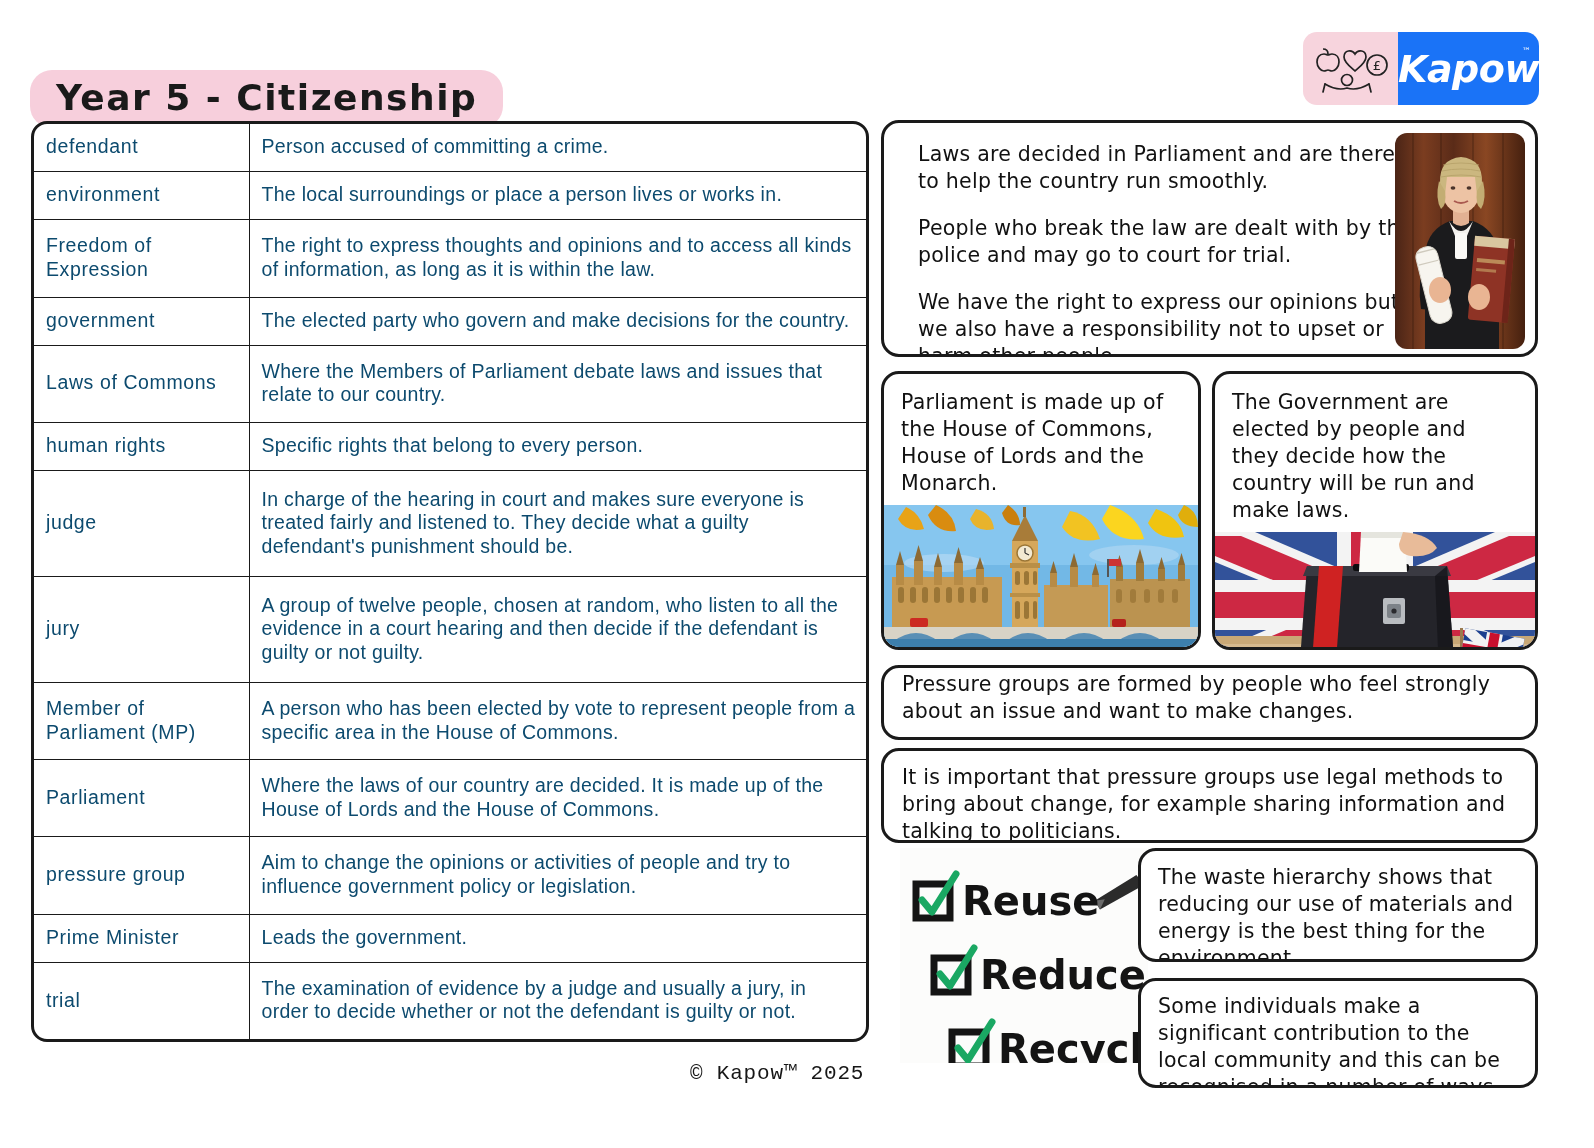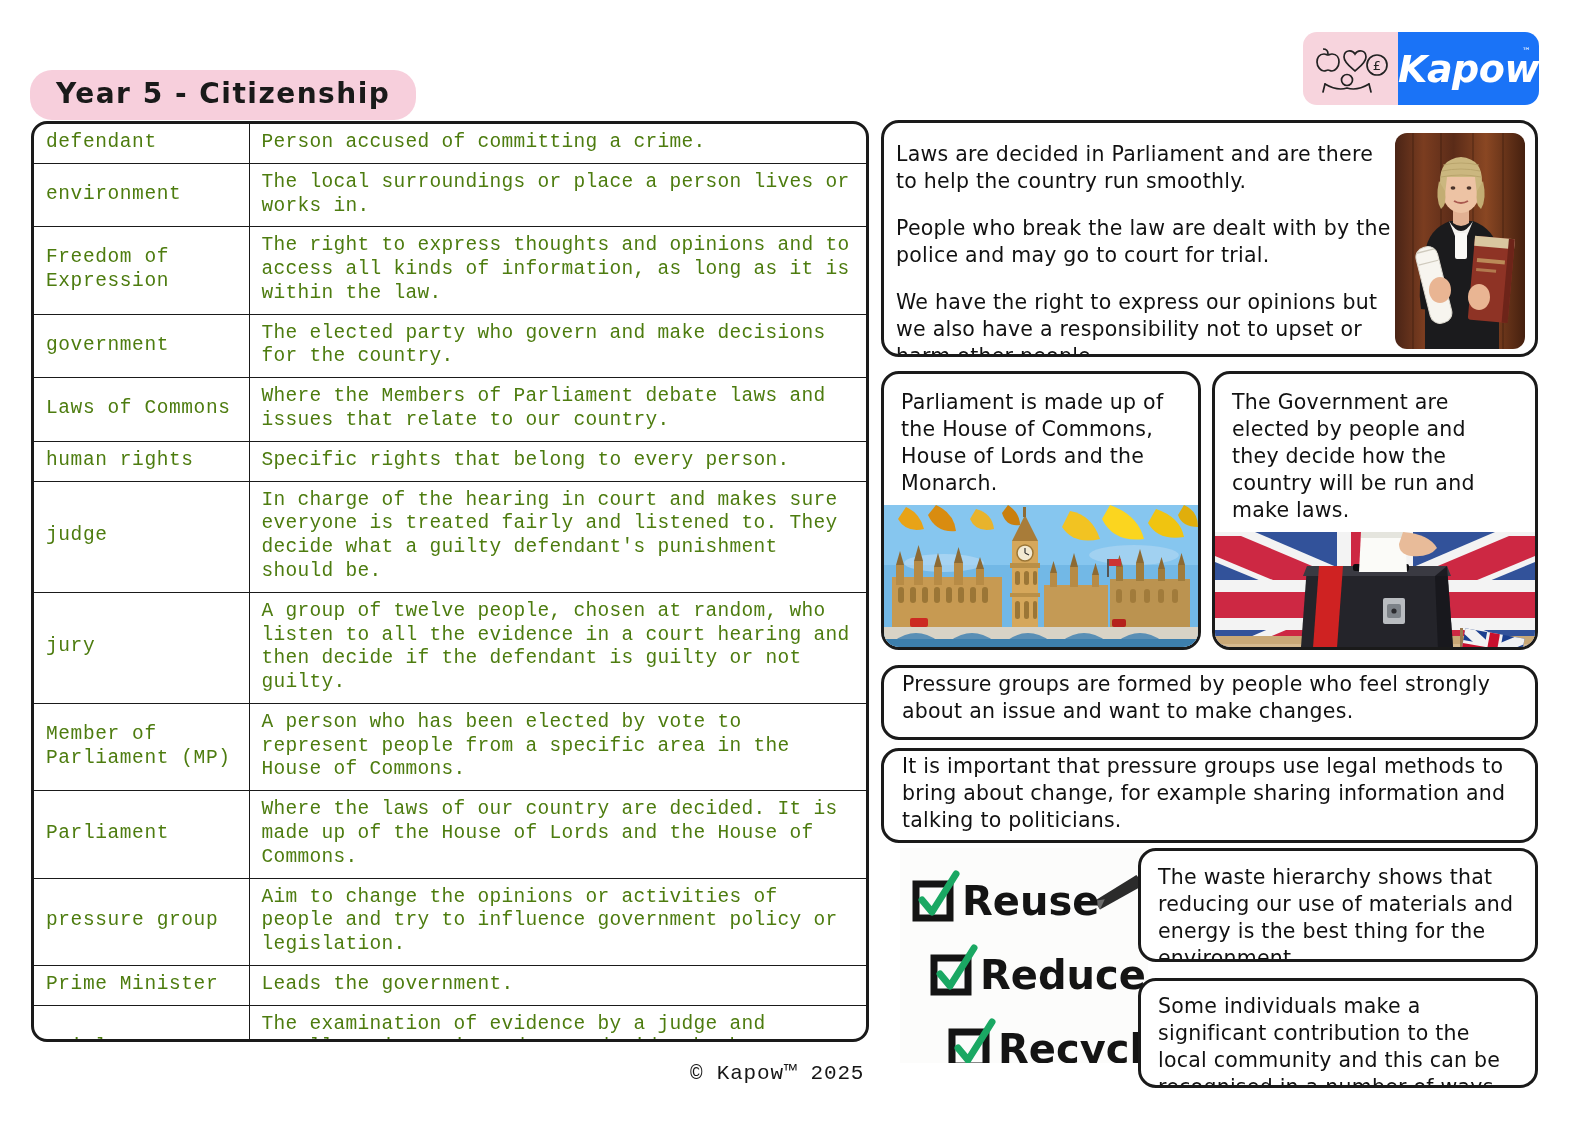--- a/index.html
+++ b/index.html
@@ -10,21 +10,21 @@
     overflow: hidden;
   }
   .page { position: relative; width: 1594px; height: 1148px; background: #fff; }
 
   
   .title-badge {
     position: absolute; left: 30px; top: 70px;
     background: #f7cfdc; border-radius: 22px;
     padding: 7px 26px 10px 26px;
     font-family: "DejaVu Sans", sans-serif;
-    font-size: 28px; font-weight: 700; color: #1a1a1a;
+    font-size: 36px; font-weight: 700; color: #1a1a1a;
     letter-spacing: 1.5px; white-space: nowrap;
   }
   .logo {
     position: absolute; left: 1303px; top: 32px;
     width: 236px; height: 73px; display: flex;
     border-radius: 14px; overflow: hidden;
   }
   .logo-left {
     width: 96px; background: #f7d4dd;
     display: flex; align-items: center; justify-content: center;
@@ -47,22 +47,22 @@
   
   .vocab-table {
     position: absolute; left: 31px; top: 121px;
     width: 838px; height: 921px;
     border: 3px solid #1a1a1a; border-radius: 16px;
     background: #fff; overflow: hidden;
   }
   .vocab-table table { width: 100%; height: 100%; border-collapse: collapse; }
   .vocab-table td {
     border: 1.6px solid #1a1a1a;
-    font-family: Liberation Mono, monospace;
-    font-size: 19.5px; color: #4d7c0f; line-height: 1.22;
+    font-family: Liberation Sans, sans-serif;
+    font-size: 19.5px; color: #0c4a6e; line-height: 1.22;
     padding: 7px 10px 8px 12px; vertical-align: middle;
   }
   .vocab-table td.term { width: 215px; letter-spacing: 0.6px; }
   .vocab-table td.def  { letter-spacing: 0.3px; }
   .vocab-table tr:first-child td { border-top: none; }
   .vocab-table tr:last-child td { border-bottom: none; }
   .vocab-table td:first-child { border-left: none; }
   .vocab-table td:last-child  { border-right: none; }
 
   .copyright {
@@ -79,25 +79,25 @@
   }
   .rtext {
     font-family: "DejaVu Sans", sans-serif;
     font-size: 20.5px; color: #111; line-height: 1.32;
     letter-spacing: 0.25px;
   }
   .rtext p { margin: 0; }
   .rtext p + p { margin-top: 20px; }
 
   
-  #box-laws      { left: 881px; top: 120px;  width: 657px; height: 237px; padding: 18px 12px; }
+  #box-laws      { left: 881px; top: 120px;  width: 657px; height: 237px; padding: 18px 34px; }
   #box-parl      { left: 881px; top: 371px;  width: 320px; height: 279px; padding: 0; }
   #box-gov       { left: 1212px; top: 371px; width: 326px; height: 279px; padding: 0; }
   #box-pg1       { left: 881px; top: 665px;  width: 657px; height: 75px;  padding: 3px 18px; }
-  #box-pg2       { left: 881px; top: 748px;  width: 657px; height: 95px;  padding: 2px 18px; }
+  #box-pg2       { left: 881px; top: 748px;  width: 657px; height: 95px;  padding: 13px 18px; }
   #box-waste     { left: 1138px; top: 848px; width: 400px; height: 114px; padding: 13px 17px; z-index: 6; }
   #box-community { left: 1138px; top: 978px; width: 400px; height: 110px; padding: 12px 17px; z-index: 6; }
 
   .boxtext-pad { padding: 15px 16px 8px 17px; }
   .boximg { width: 100%; height: 146px; display: block; position: relative; overflow: hidden; }
 
   
   .judge-photo {
     position: absolute; right: 10px; top: 10px;
     width: 130px; height: 216px; border-radius: 12px; overflow: hidden;

